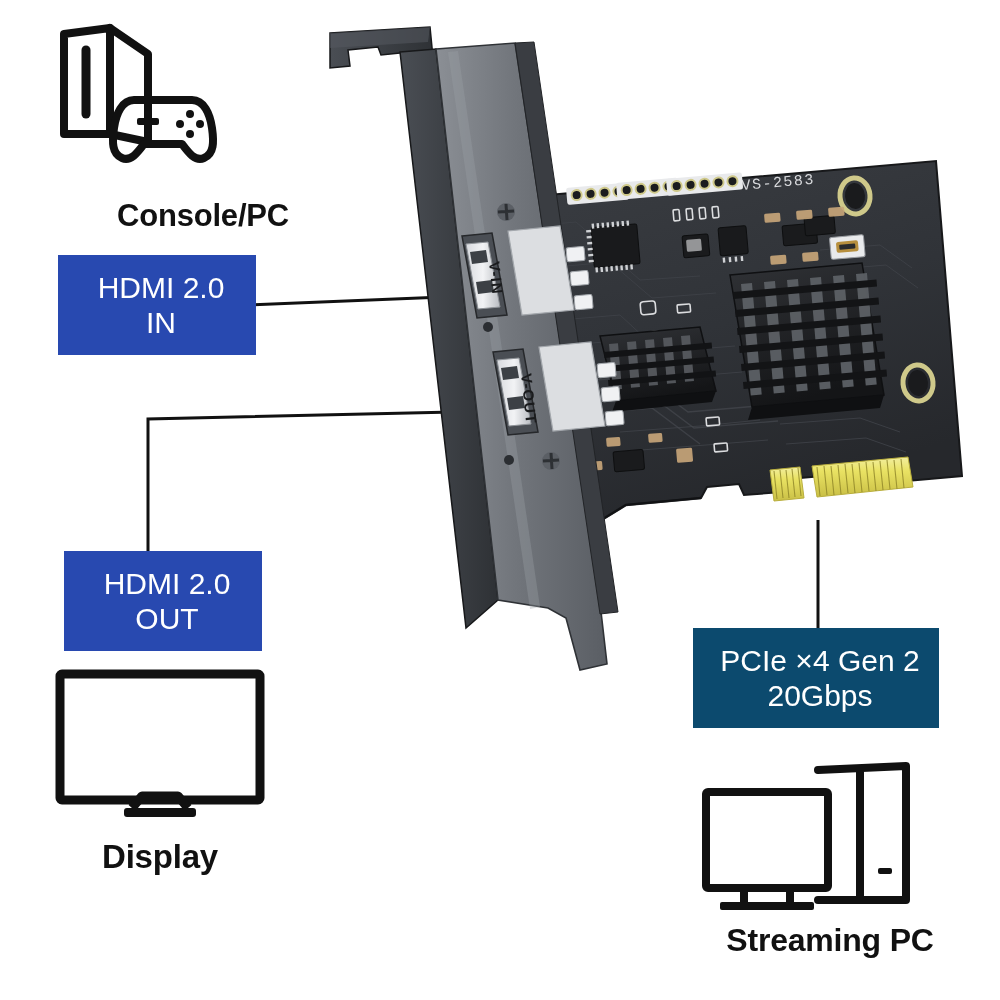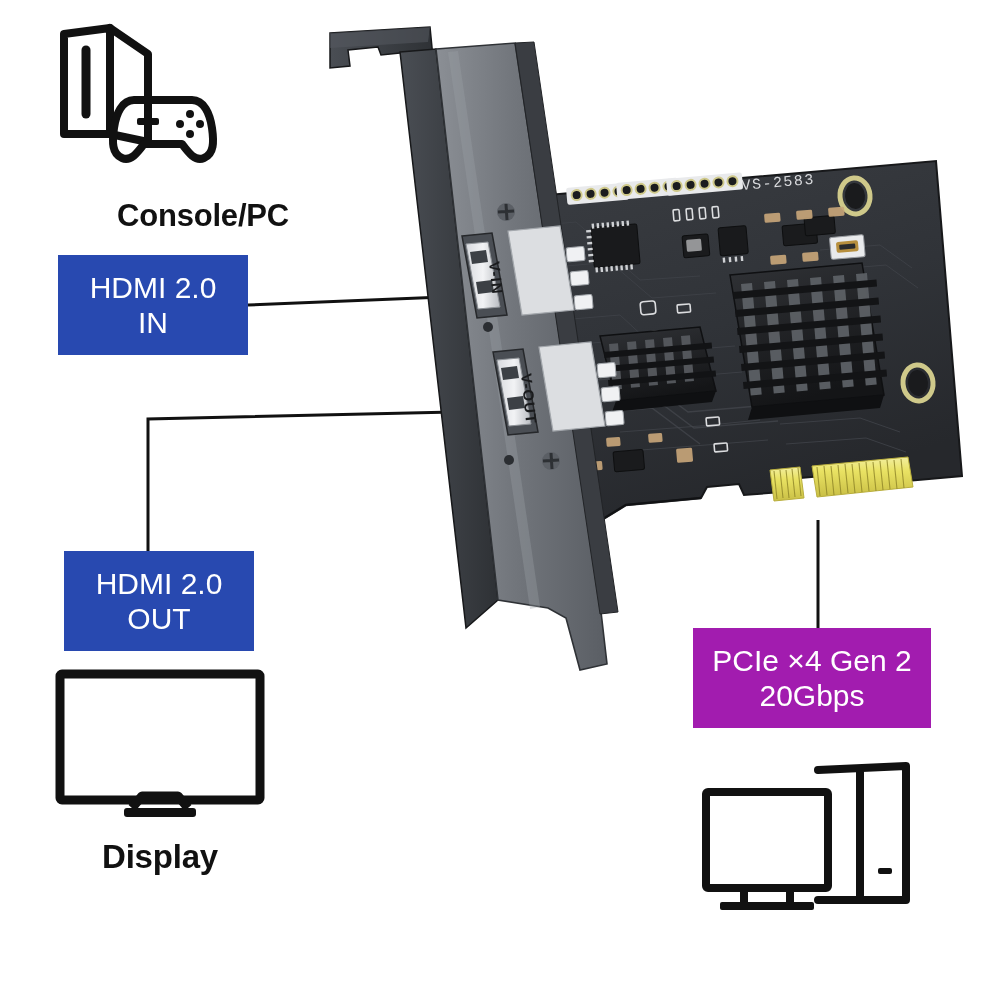--- a/index.html
+++ b/index.html
@@ -23,20 +23,21 @@
     position:absolute;
     display:flex;
     flex-direction:column;
     align-items:center;
     justify-content:center;
     color:#ffffff;
     font-weight:400;
     line-height:1.18;
     text-align:center;
     background:#2849b0;
+    padding-left:8px;
   }
   .badge span{display:block;}
 
   svg.layer{position:absolute;left:0;top:0;width:1000px;height:1000px;}
   .iconbox{position:absolute;}
 </style>
 </head>
 <body>
 
 <div id="stage">
@@ -424,29 +425,30 @@
       <rect x="178" y="116" width="14" height="6" rx="2" fill="#111111"></rect>
 
       <rect x="6" y="40" width="122" height="96" rx="2" fill="#ffffff" stroke="#111111" stroke-width="8"></rect>
       <g fill="#111111">
         <rect x="40" y="136" width="8" height="16"></rect>
         <rect x="86" y="136" width="8" height="16"></rect>
         <rect x="20" y="150" width="94" height="8" rx="2"></rect>
       </g>
     </svg>
   </div>
+  <div class="cap" style="left:660px;top:922px;width:340px;font-size:32px;">Streaming PC</div>
 
   <div class="badge" style="left: 58px; top: 255px; width: 190px; height: 100px; font-size: 30px; background: rgb(40, 73, 176);">
     <span>HDMI 2.0</span>
     <span>IN</span>
   </div>
 
   <div class="badge" style="left: 64px; top: 551px; width: 190px; height: 100px; font-size: 30px; background: rgb(40, 73, 176);">
     <span>HDMI 2.0</span>
     <span>OUT</span>
   </div>
 
-  <div class="badge" style="left: 693px; top: 628px; width: 238px; height: 100px; font-size: 30px; background: #a21caf;">
+  <div class="badge" style="left: 693px; top: 628px; width: 238px; height: 100px; font-size: 30px; background: #0c4a6e;">
     <span>PCIe ×4 Gen 2</span>
     <span>20Gbps</span>
   </div>
 
 </div>
 
 </body></html>

